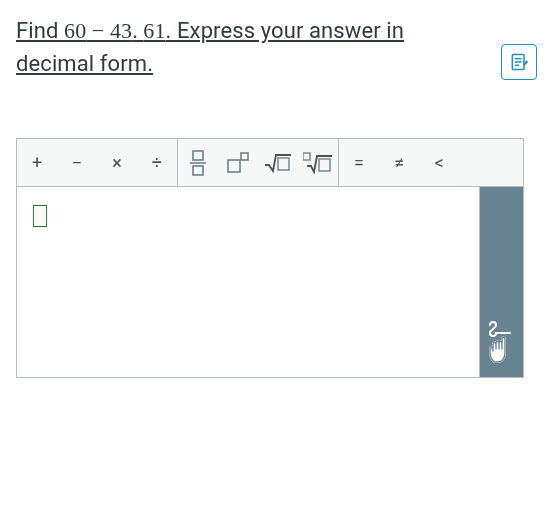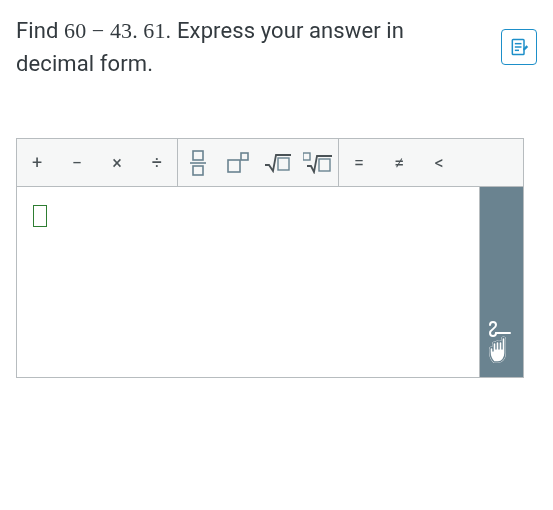--- a/index.html
+++ b/index.html
@@ -6,22 +6,23 @@
   body {
     margin: 0;
     padding: 14px 16px;
     font-family: -apple-system, "Segoe UI", Roboto, "Helvetica Neue", Arial, sans-serif;
     color: #333a3f;
     background: #fff;
     width: 553px;
   }
   .question-row {
     display: flex;
-    align-items: center;
+    align-items: flex-end;
     gap: 26px;
+    text-decoration: underline;
   }
   .question-text {
     flex: 1;
     font-size: 22px;
     line-height: 1.5;
     letter-spacing: 0.1px;
   }
   .num { font-family: Georgia, "Times New Roman", serif; }
   .side-icon-btn {
     width: 36px; height: 36px;

